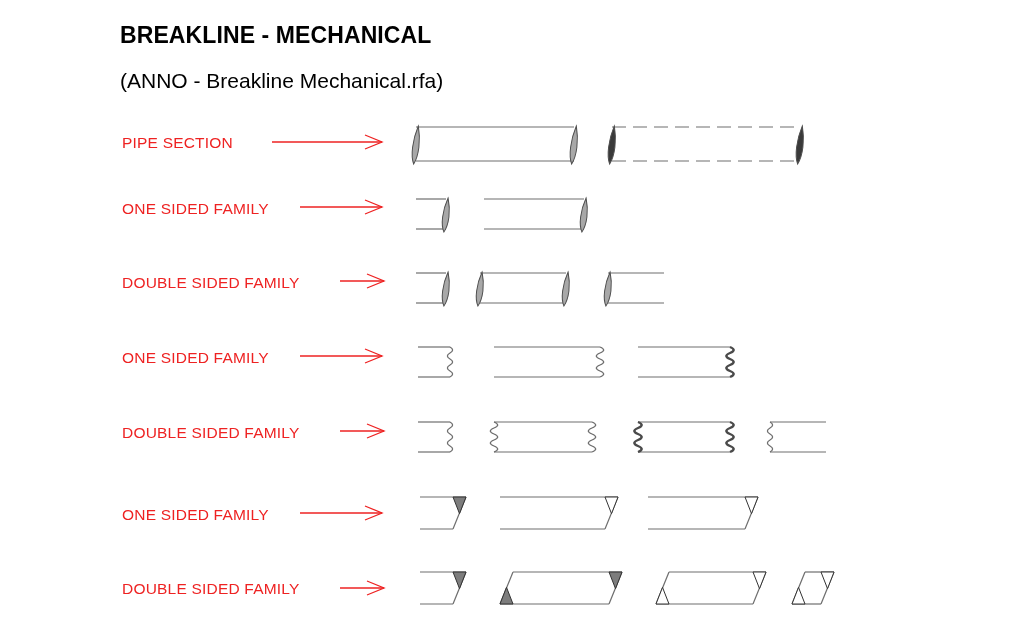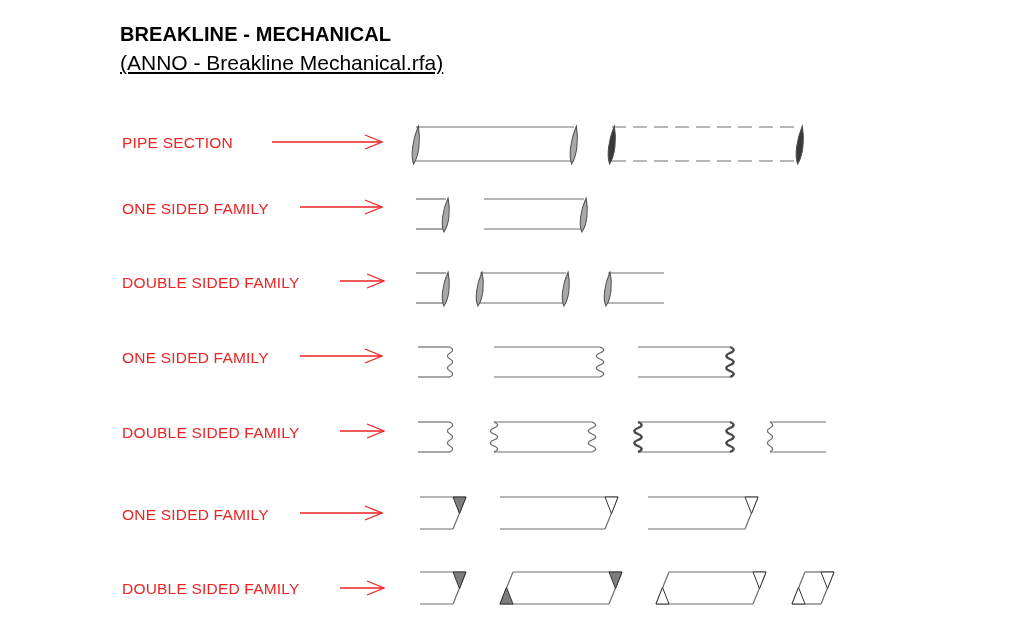--- a/index.html
+++ b/index.html
@@ -21,35 +21,34 @@
     width: 1024px;
     height: 640px;
     background: #ffffff;
   }
   .title-block {
     position: absolute;
     left: 120px;
     top: 22px;
   }
   .title-main {
-    font-size: 20px;
+    font-size: 23px;
     font-weight: bold;
     color: #000000;
     letter-spacing: 0.1px;
     line-height: 1.2;
     white-space: nowrap;
   }
   .title-sub {
     font-size: 21px;
     font-weight: normal;
     color: #000000;
     line-height: 1.25;
-    margin-top: 4px;
+    margin-top: 18px;
     white-space: nowrap;
-    text-decoration: underline;
   }
   .row {
     position: absolute;
     left: 0;
     width: 852px;
     height: 80px;
   }
   .row-label {
     position: absolute;
     left: 122px;

